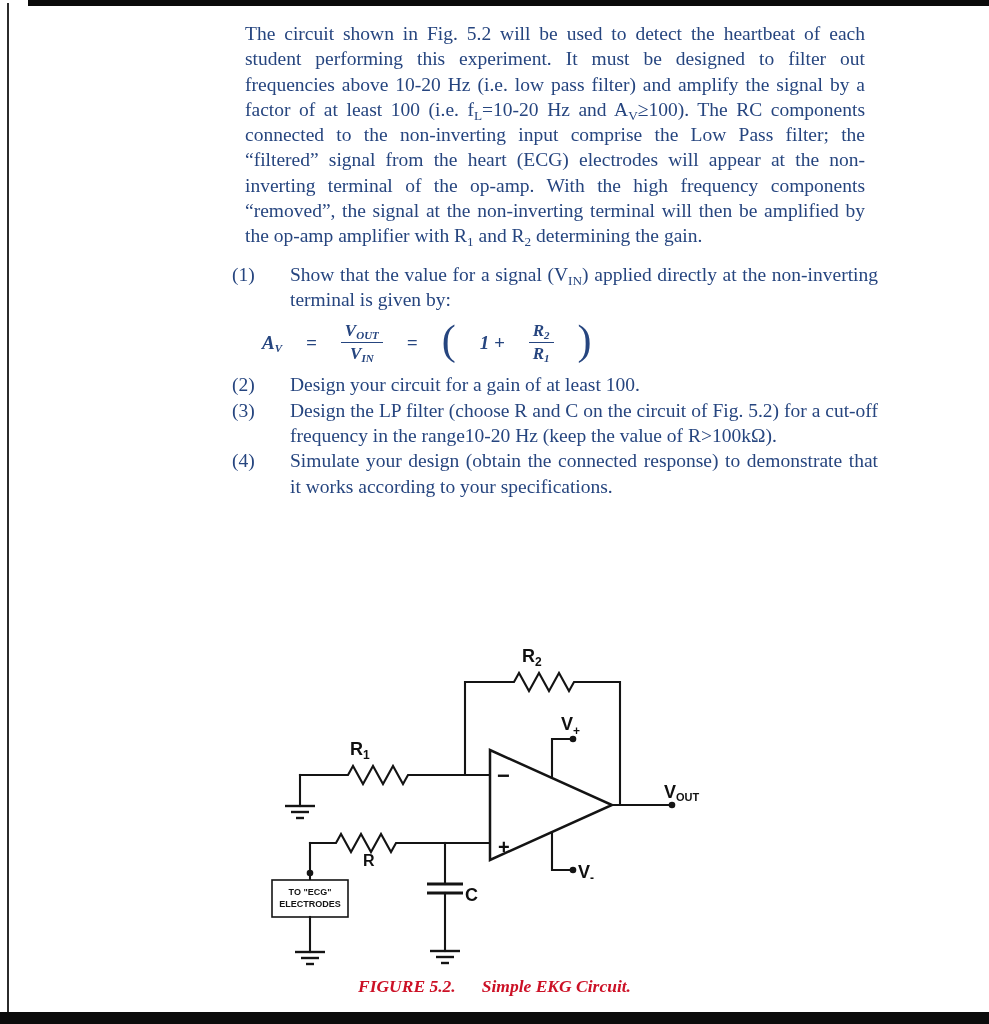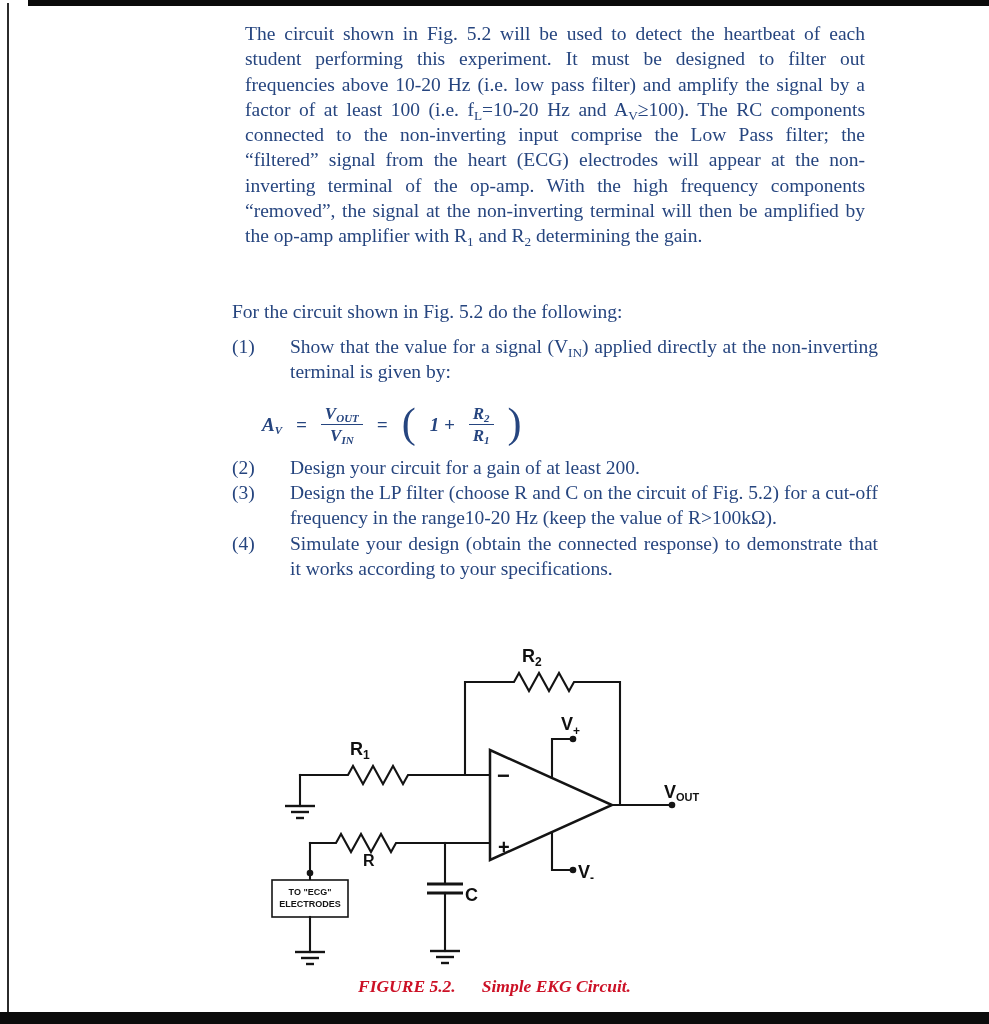--- a/index.html
+++ b/index.html
@@ -22,22 +22,22 @@
   }
   .intro{margin:13px;text-align:justify;}
   .prompt{margin:50px 0 10px 0;}
   sub{font-size:68%;line-height:0;vertical-align:-0.28em;}
 
   .item{display:flex;margin:0;}
   .item .n{width:58px;flex:none;}
   .item .b{flex:1;text-align:justify;}
 
   .formula{
-    display:flex;align-items:center;gap:14px;
-    margin:19px 0 9px 30px;
+    display:flex;align-items:center;gap:24px;
+    margin:9px 0 9px 30px;
     font-style:italic;font-weight:bold;font-size:19px;color:var(--text-blue);text-align:right;
   }
   .formula .frac{display:inline-flex;flex-direction:column;align-items:center;font-size:17px;line-height:1.15;}
   .formula .frac .fnum{border-bottom:1.6px solid var(--text-blue);padding:0 4px 1px 4px;}
   .formula .frac .fden{padding:1px 4px 0 4px;}
   .formula sub{font-size:11px;}
   .formula .paren{font-size:42px;font-weight:400;font-style:normal;line-height:0;padding-bottom:4px;}
 
   .figure-wrap{position:absolute;left:260px;top:635px;width:640px;height:340px;}
   svg{display:block;}
@@ -64,21 +64,20 @@
 </head>
 <body>
 
 <div class="top-bar"></div>
 <div class="left-edge"></div>
 
 <div class="text-col">
 
   <p class="intro"><span>The circuit shown in Fig. 5.2 will be used to detect the heartbeat of each student performing this experiment.  It must be designed to filter out frequencies above 10-20 Hz (i.e. low pass filter) and amplify the signal by a factor of at least 100 (i.e. f</span><sub>L</sub><span>=10-20 Hz and A</span><sub>V</sub><span>≥100).  The RC components connected to the non-inverting input comprise the Low Pass filter; the “filtered” signal from the heart (ECG) electrodes will appear at the non-inverting terminal of the op-amp.  With the high frequency components “removed”, the signal at the non-inverting terminal will then be amplified by the op-amp amplifier with R</span><sub>1</sub><span> and R</span><sub>2</sub><span> determining the gain.</span></p>
 
-  <p class="prompt">For the circuit shown in Fig. 5.2 do the following:</p>
 
   <div class="item">
     <span class="n">(1)</span>
     <span class="b"><span>Show that the value for a signal (V</span><sub>IN</sub><span>) applied directly at the non-inverting terminal is given by:</span></span>
   </div>
 
   <div class="formula">
     <span><span>A</span><sub>V</sub></span>
     <span>=</span>
     <span class="frac">
@@ -90,21 +89,21 @@
     <span>1 +</span>
     <span class="frac">
       <span class="fnum"><span>R</span><sub>2</sub></span>
       <span class="fden"><span>R</span><sub>1</sub></span>
     </span>
     <span class="paren">)</span>
   </div>
 
   <div class="item">
     <span class="n">(2)</span>
-    <span class="b"><span>Design your circuit for a gain of at least 200.</span></span>
+    <span class="b"><span>Design your circuit for a gain of at least 100.</span></span>
   </div>
 
   <div class="item">
     <span class="n">(3)</span>
     <span class="b"><span>Design the LP filter (choose R and C on the circuit of Fig. 5.2) for a cut-off frequency in the range10-20 Hz (keep the value of R&gt;100kΩ).</span></span>
   </div>
 
   <div class="item">
     <span class="n">(4)</span>
     <span class="b"><span>Simulate your design (obtain the connected response) to demonstrate that it works according to your specifications.</span></span>

